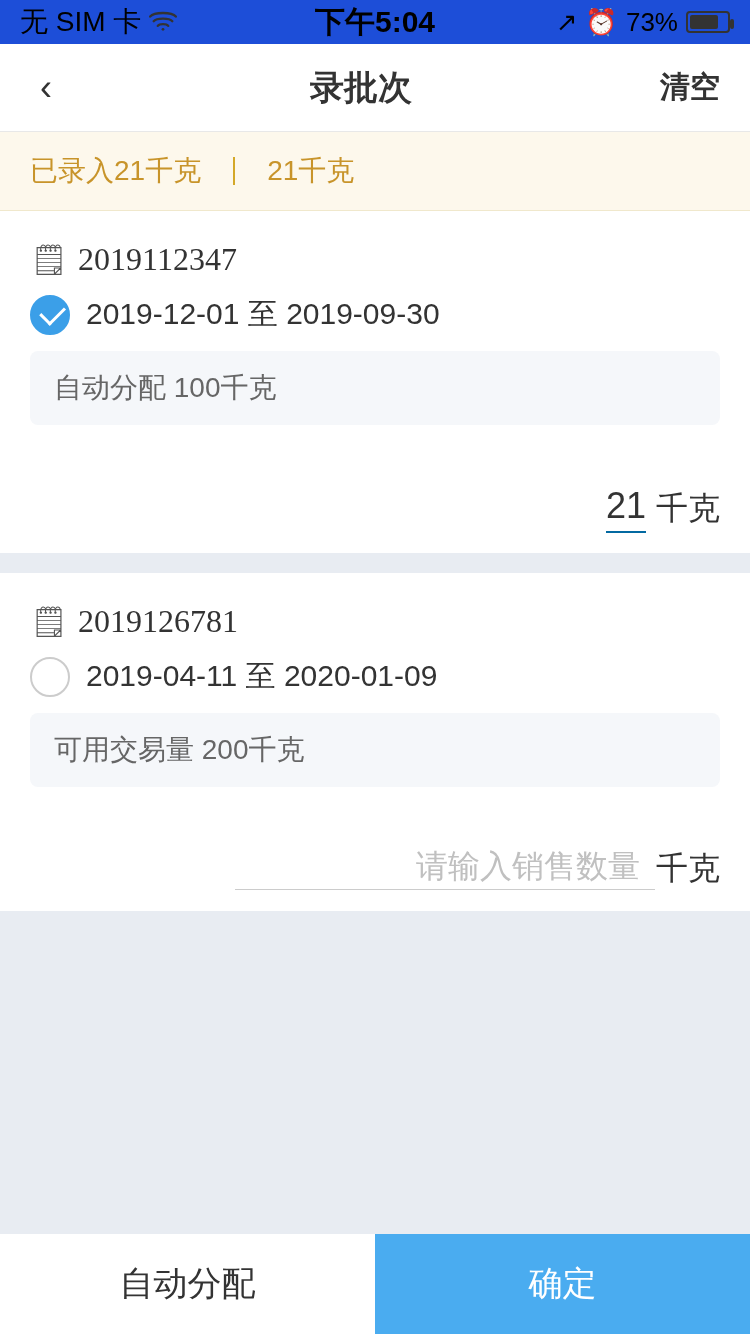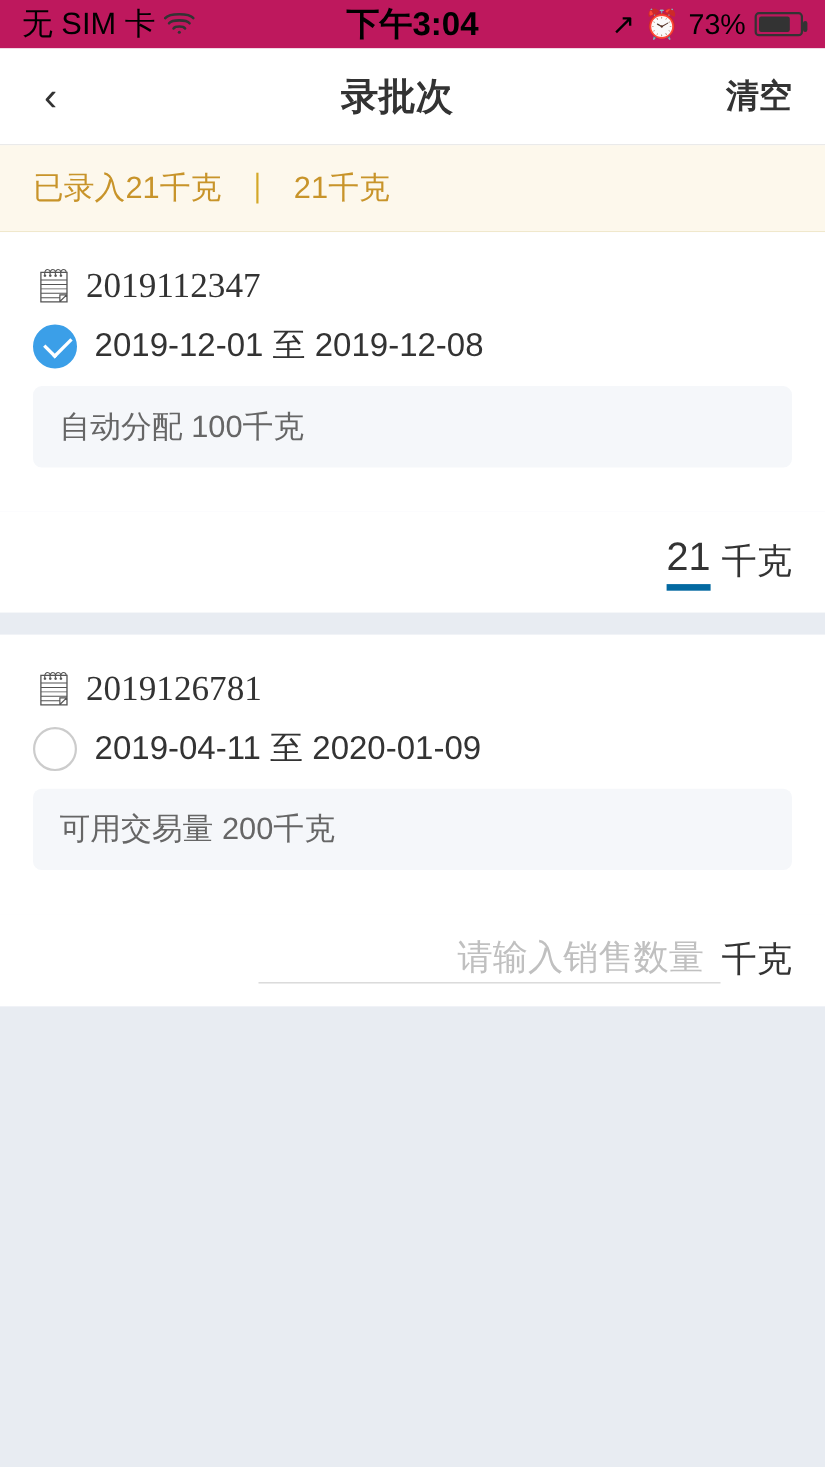--- a/index.html
+++ b/index.html
@@ -9,21 +9,21 @@
       min-height: 1334px;
       font-family: -apple-system, "PingFang SC", "Helvetica Neue", sans-serif;
       background: #f0f3f8;
       overflow-x: hidden;
     }
 
     
     .status-bar {
       width: 750px;
       height: 44px;
-      background: #be185d;
+      background: #1d4ed8;
       display: flex;
       align-items: center;
       justify-content: space-between;
       padding: 0 20px;
       font-size: 28px;
     }
     .status-left {
       display: flex;
       align-items: center;
       gap: 8px;
@@ -170,21 +170,21 @@
     .quantity-value {
       font-size: 36px;
       color: #333;
       font-weight: 500;
     }
     .quantity-unit {
       font-size: 32px;
       color: #333;
     }
     .quantity-underline {
-      border-bottom: 6px solid #0369a1;
+      border-bottom: 2px solid #0369a1;
       padding-bottom: 4px;
       margin-left: 12px;
     }
 
     
     .section-divider {
       height: 20px;
       background: #e8ecf2;
     }
 
@@ -283,21 +283,21 @@
       <span>无 SIM 卡</span>
       <span>
         <svg viewBox="0 0 24 18" width="28" height="22" fill="none" stroke="#333" stroke-width="2" stroke-linecap="round">
           <path d="M1 6 C4.5 2 19.5 2 23 6"></path>
           <path d="M4 10 C6.5 7 17.5 7 20 10"></path>
           <path d="M7.5 14 C9 12 15 12 16.5 14"></path>
           <circle cx="12" cy="17" r="1.2" fill="#333" stroke="none"></circle>
         </svg>
       </span>
     </div>
-    <div class="status-center">下午3:04</div>
+    <div class="status-center">下午5:04</div>
     <div class="status-right">
       <span>↗</span>
       <span>⏰</span>
       <span>73%</span>
       <span style="display:inline-block;width:44px;height:22px;border:2px solid #333;border-radius:4px;position:relative;">
         <span style="position:absolute;left:2px;top:2px;bottom:2px;width:70%;background:#333;border-radius:2px;"></span>
         <span style="position:absolute;right:-6px;top:6px;width:4px;height:10px;background:#333;border-radius:2px;"></span>
       </span>
     </div>
   </div>
@@ -316,21 +316,21 @@
 
   <div class="content-area">
 
     <div class="batch-item">
       <div class="batch-header">
         <span class="batch-icon">🗒</span>
         <span class="batch-id">2019112347</span>
       </div>
       <div class="batch-date-row">
         <div class="radio-circle checked"></div>
-        <span class="batch-date">2019-12-01 至 2019-12-08</span>
+        <span class="batch-date">2019-12-01 至 2019-09-30</span>
       </div>
       <div class="avail-box">自动分配 100千克</div>
     </div>
 
     <div class="quantity-row">
       <span class="quantity-value quantity-underline">21</span>
       <span class="quantity-unit">千克</span>
     </div>
 
     <div class="section-divider"></div>
@@ -349,14 +349,18 @@
 
     <div class="input-row">
       <input class="input-field input-underline" type="number" placeholder="请输入销售数量" style="">
       <span class="input-unit">千克</span>
     </div>
 
     <div class="empty-area"></div>
 
   </div>
 
+  <div class="bottom-bar">
+    <button class="btn-auto">自动分配</button>
+    <button class="btn-confirm">确定</button>
+  </div>
 
 </div>
 
 </body></html>

